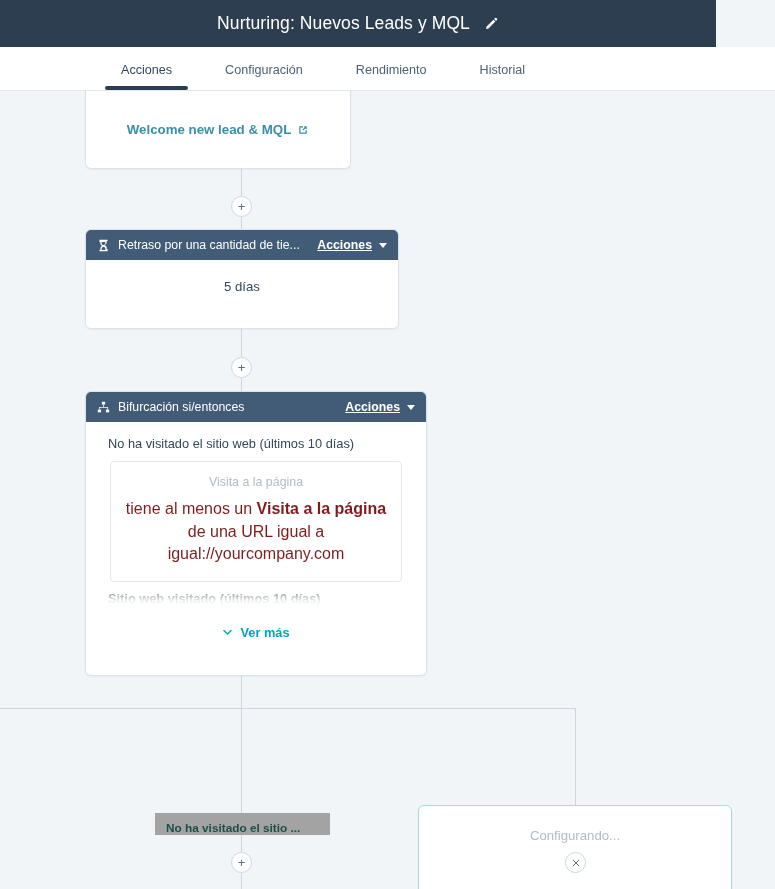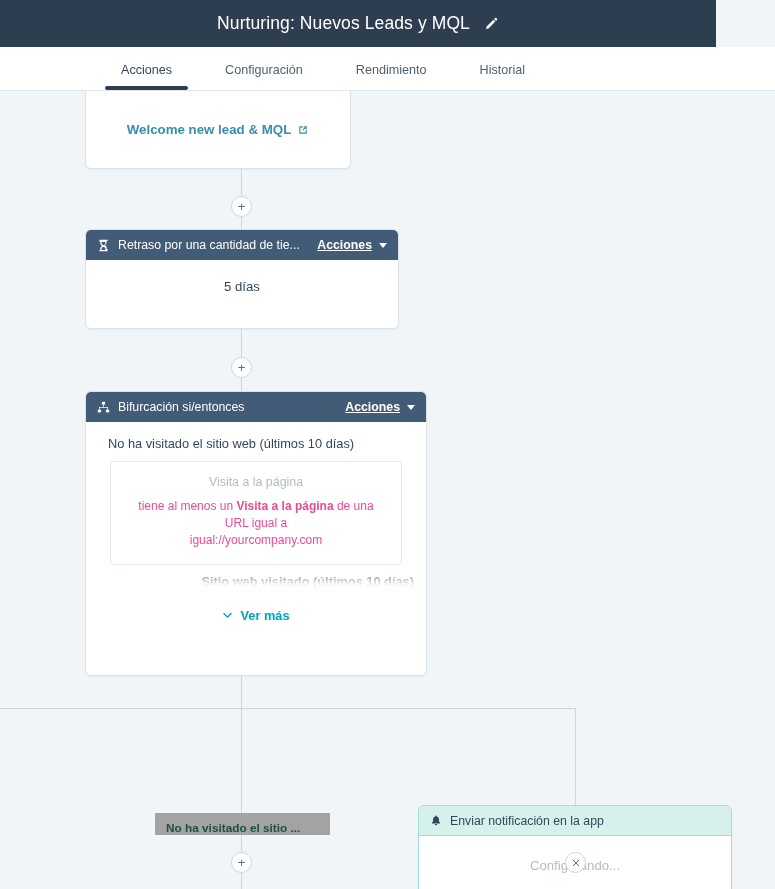--- a/index.html
+++ b/index.html
@@ -159,34 +159,33 @@
     margin: 0 12px;
     padding: 13px 14px 15px;
     text-align: center;
   }
   .cond-title {
     color: #b0bcc7;
     font-size: 12.4px;
     margin-bottom: 9px;
   }
   .cond-text {
-    color: #ec4899;
-    font-size: 12px;
+    color: #7f1d1d;
+    font-size: 16px;
     line-height: 1.42;
   }
   .cond-text b { font-weight: bold; }
   .faded-row {
     position: relative;
     margin: 9px 0 16px 10px;
     color: #33475b;
     font-size: 12.8px;
     font-weight: bold;
     height: 18px;
     overflow: hidden;
-    text-align: right;
   }
   .faded-row::after {
     content: "";
     position: absolute; inset: 0;
     background: linear-gradient(to bottom, rgba(255,255,255,.35) 0%, rgba(255,255,255,.92) 55%, #fff 100%);
   }
   .ver-mas {
     text-align: right;
     color: #00a4bd;
     font-size: 12.8px;
@@ -358,24 +357,16 @@
     <span>+</span>
   </div>
 
   <div class="nodebtn" style="left:565px; top:761px;">
     <svg width="10" height="10" viewBox="0 0 16 16">
       <path d="M3.5 3.5 12.5 12.5M12.5 3.5 3.5 12.5" stroke="#516f90" stroke-width="1.6" stroke-linecap="round"></path>
     </svg>
   </div>
 
   <div class="card" id="card-notif">
-    <div class="card-header">
-      <span class="hdr-icon">
-        <svg width="12" height="13" viewBox="0 0 16 16">
-          <path d="M8 1.2a1.1 1.1 0 0 1 1.1 1.1v.4A3.9 3.9 0 0 1 12 6.4v2.8l1.4 1.9v.9H2.6v-.9L4 9.2V6.4a3.9 3.9 0 0 1 2.9-3.7v-.4A1.1 1.1 0 0 1 8 1.2zM6.4 12.6h3.2a1.6 1.6 0 0 1-3.2 0z" fill="#33475b"></path>
-        </svg>
-      </span>
-      <span class="hdr-title">Enviar notificación en la app</span>
-    </div>
     <div class="notif-body">Configurando...</div>
   </div>
 
 </div>
 
 </body></html>

